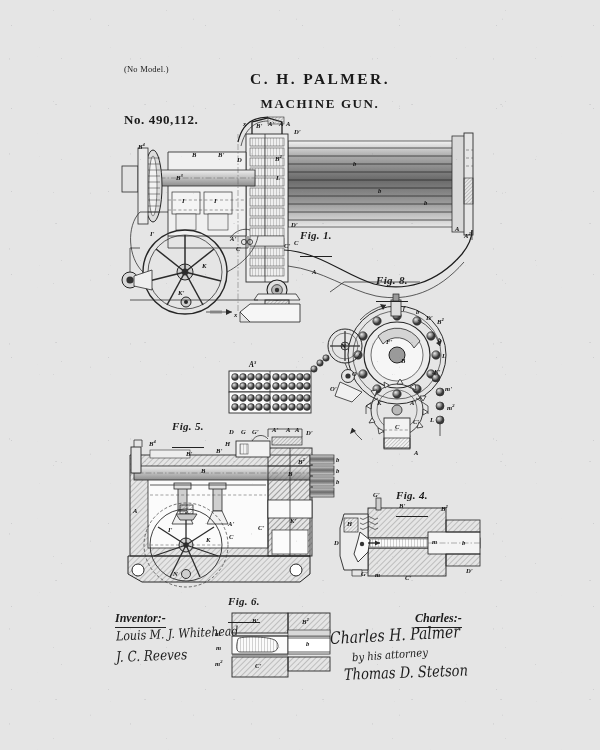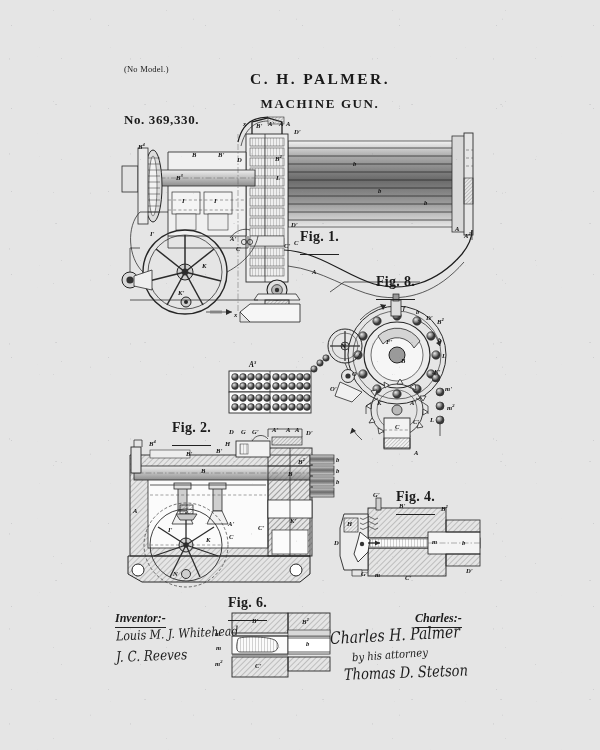--- a/index.html
+++ b/index.html
@@ -55,24 +55,24 @@
   }
   .hdr-date{
     position:absolute;right:82px;top:112px;
     font-size:13px;letter-spacing:.4px;font-weight:700;
   }
 
   
   .figlbl{
     position:absolute;
     font-family:"Liberation Serif", serif;
-    font-weight:700;
-    font-size:14px;
+    font-style:italic;font-weight:700;
+    font-size:11px;
     border-bottom:1.3px solid #222;
-    padding-bottom:9px;
+    padding-bottom:15px;
     letter-spacing:.3px;
     white-space:nowrap;
   }
   .ref{
     position:absolute;
     font-family:"Liberation Serif", serif;
     font-size:6.6px;font-style:italic;font-weight:700;
     color:#111;white-space:nowrap;
     line-height:1;
   }
@@ -104,21 +104,21 @@
   }
 </style>
 </head>
 <body>
 
 <div id="sheet">
 
   <div class="hdr-nomodel">(No Model.)</div>
   <div class="hdr-name">C. H. PALMER.</div>
   <div class="hdr-sub">MACHINE GUN.</div>
-  <div class="hdr-num">No. 369,330.</div>
+  <div class="hdr-num">No. 490,112.</div>
 
   <svg width="600" height="750">
     <defs>
       <pattern id="hatchR" width="4" height="4" patternUnits="userSpaceOnUse" patternTransform="rotate(45)">
         <line x1="0" y1="0" x2="0" y2="4" stroke="#555" stroke-width=".55"></line>
       </pattern>
       <pattern id="hatchL" width="4" height="4" patternUnits="userSpaceOnUse" patternTransform="rotate(-45)">
         <line x1="0" y1="0" x2="0" y2="4" stroke="#555" stroke-width=".55"></line>
       </pattern>
       <pattern id="hatchF" width="2.6" height="2.6" patternUnits="userSpaceOnUse" patternTransform="rotate(45)">
@@ -557,21 +557,21 @@
       <rect x="232" y="657" width="56" height="20" fill="url(#hatchR)" stroke="#262626" stroke-width=".9"></rect>
       <rect x="288" y="657" width="42" height="14" fill="url(#hatchR)" stroke="#262626" stroke-width=".9"></rect>
 
       <line x1="232" y1="636" x2="288" y2="636" class="ink"></line>
       <line x1="232" y1="655" x2="288" y2="655" class="ink"></line>
     </g>
   </svg>
 
   <div class="figlbl" style="left:300px;top:229px;">Fig. 1.</div>
   <div class="figlbl" style="left:376px;top:274px;">Fig. 8.</div>
-  <div class="figlbl" style="left:172px;top:420px;">Fig. 2.</div>
+  <div class="figlbl" style="left:172px;top:420px;">Fig. 5.</div>
   <div class="figlbl" style="left:396px;top:489px;text-align:center;">Fig. 4.</div>
   <div class="figlbl" style="left:228px;top:595px;">Fig. 6.</div>
 
   <div class="ref" style="left:243px;top:121px;">x</div>
   <div class="ref" style="left:256px;top:123px;">B'</div>
   <div class="ref" style="left:268px;top:121px;">A'</div>
   <div class="ref" style="left:279px;top:121px;">A</div>
   <div class="ref" style="left:286px;top:121px;">A</div>
   <div class="ref" style="left:294px;top:129px;">D'</div>
   <div class="ref" style="left:138px;top:143px;">B<sup>4</sup></div>

